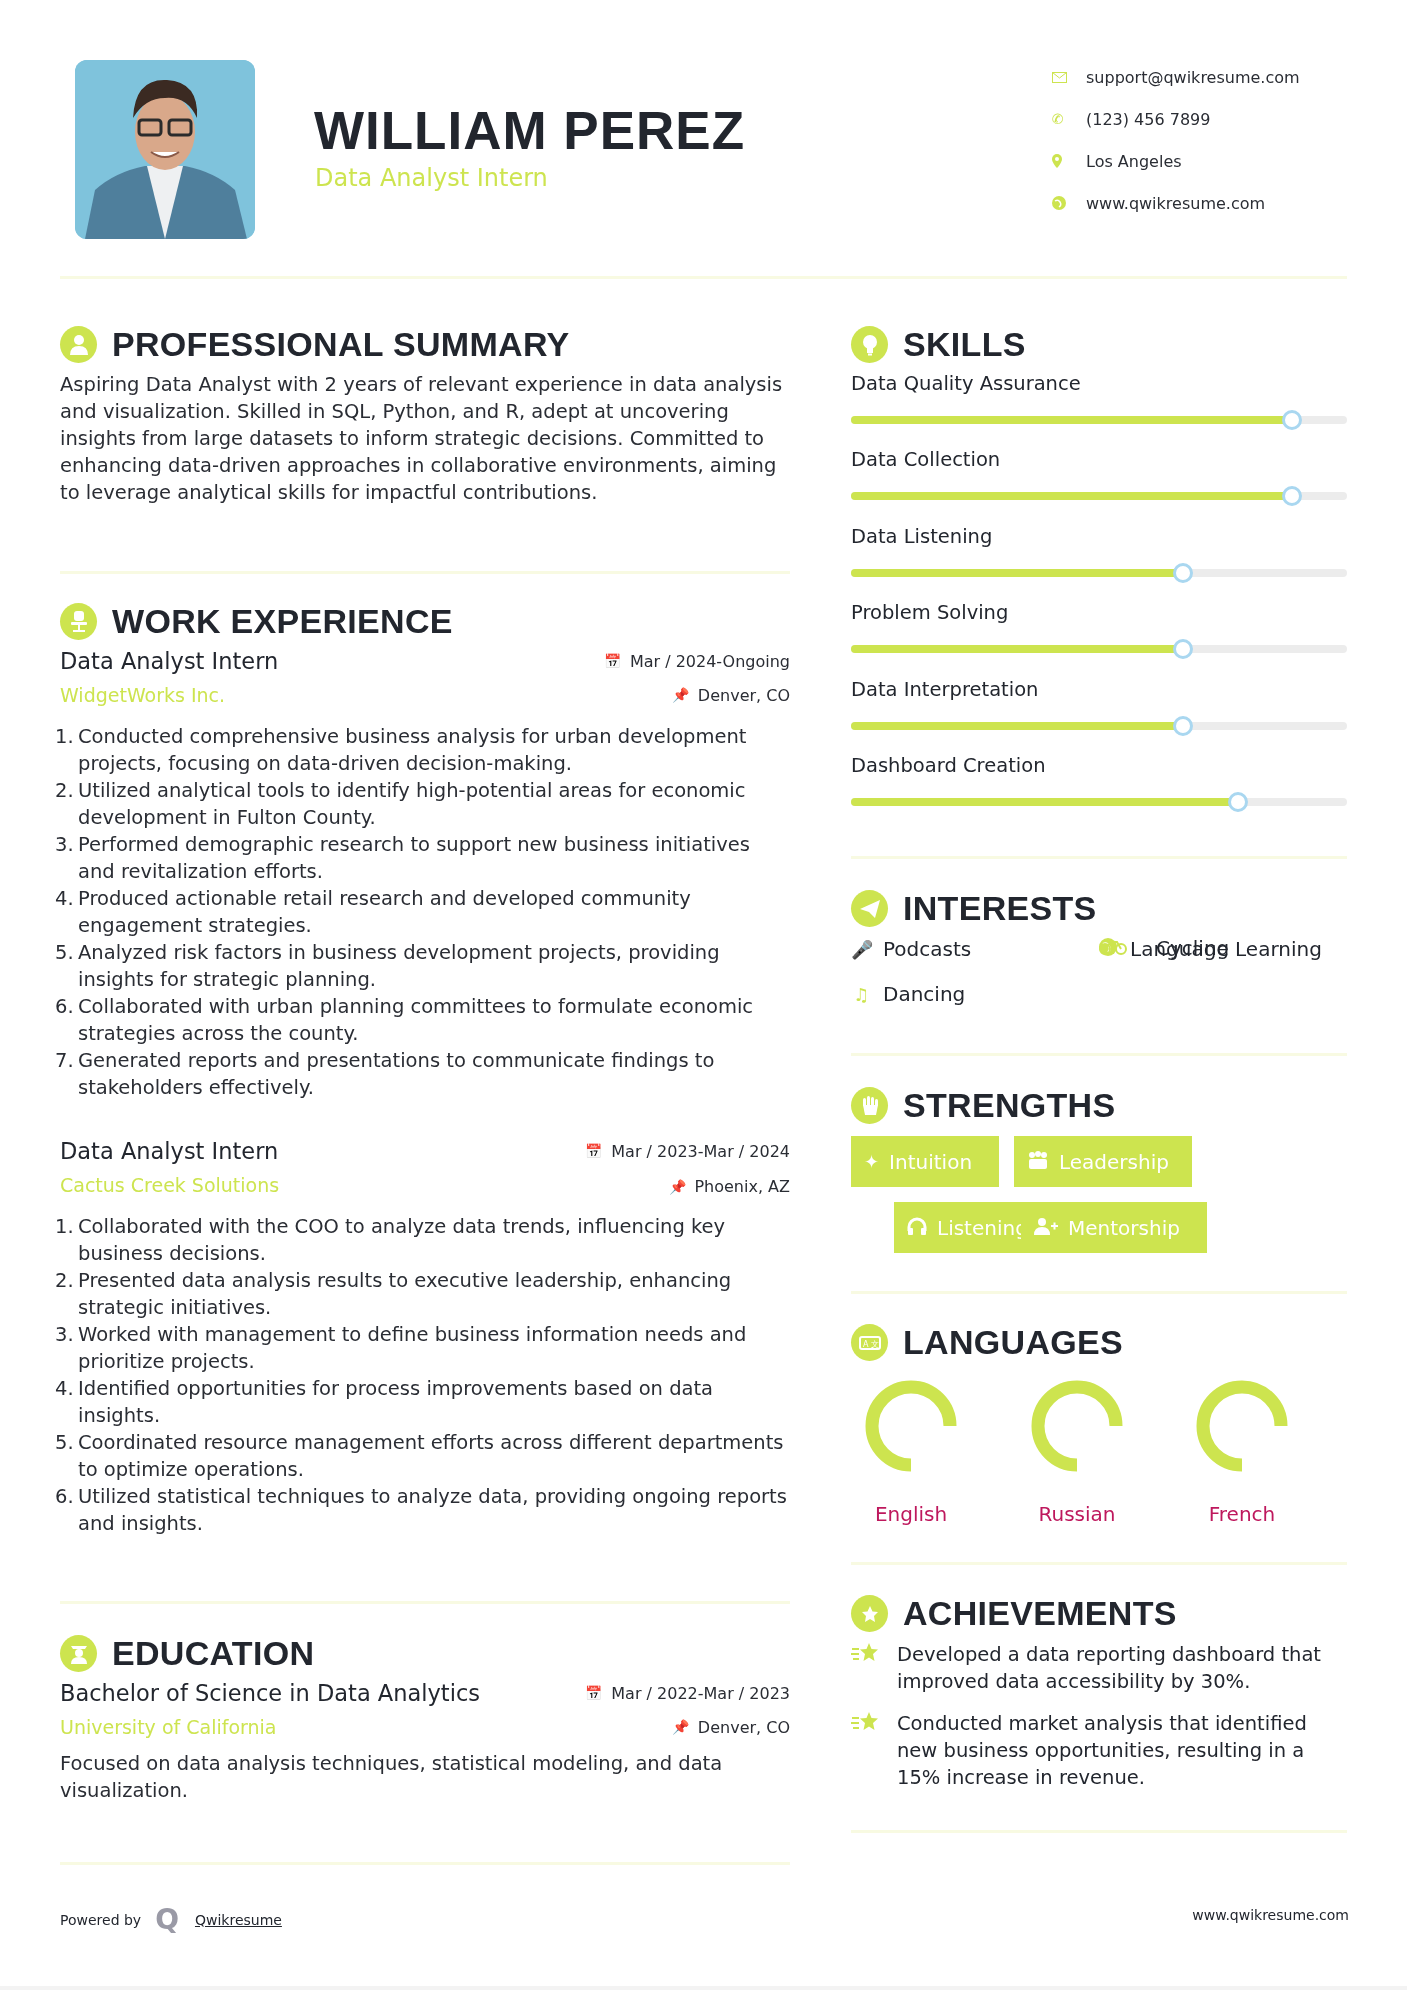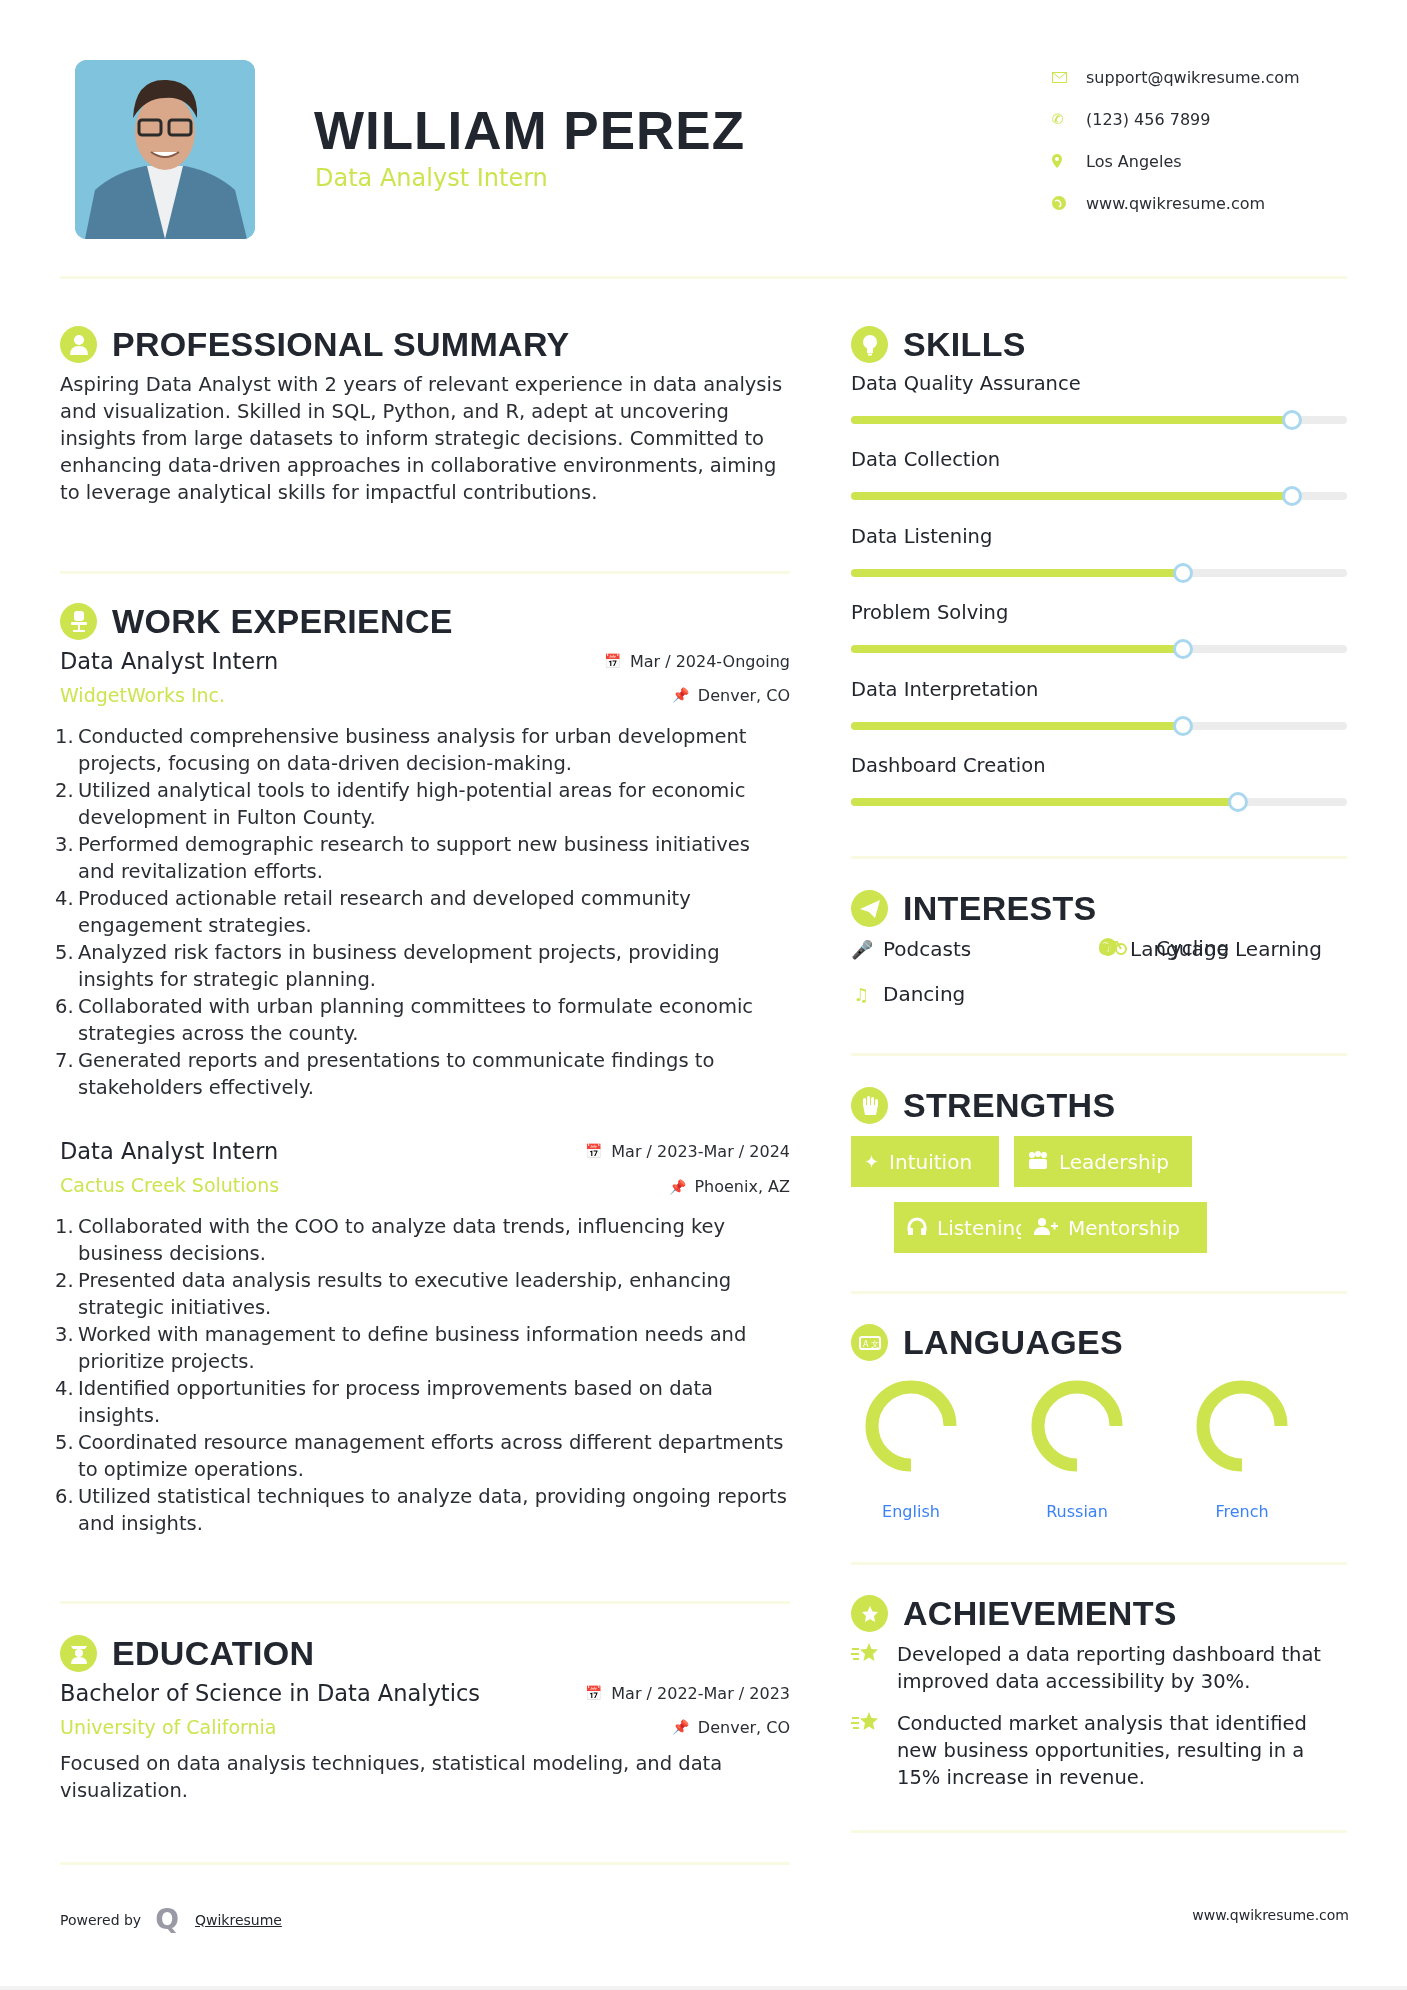--- a/index.html
+++ b/index.html
@@ -48,21 +48,21 @@
   .interest { position: absolute; display: flex; align-items: center; font-size: 20px; color: #22262e; white-space: nowrap; }
   .interest .ii { color: #cde44f; margin-right: 12px; font-size: 18px; width: 20px; text-align: center; }
 
   
   .chip { position: absolute; height: 51px; background: #cde44f; color: #ffffff; display: flex; align-items: center; padding: 0 13px; font-size: 20px; white-space: nowrap; }
   .chip .chi { margin-right: 10px; font-size: 18px; }
 
   
   .lang { position: absolute; width: 120px; text-align: center; }
   .lang svg { display: block; margin: 0 auto; }
-  .lang-name { margin-top: 28px; font-size: 16px; color: #3b82f6; }
+  .lang-name { margin-top: 28px; font-size: 20px; color: #be185d; }
 
   
   .ach { position: absolute; left: 851px; width: 500px; display: flex; }
   .ach .ai { color: #cde44f; font-size: 22px; width: 46px; flex-shrink: 0; }
   .ach .at { font-size: 19.5px; line-height: 27px; color: #22262e; }
 
   
   .footer-left { left: 60px; top: 1903px; display: flex; align-items: center; font-size: 14px; color: #22262e; }
   .footer-left .q { margin: 0 16px 0 14px; font-size: 28px; color: #9a9aa6; font-weight: 700; }
   .footer-left a { color: #22262e; text-decoration: underline; }

